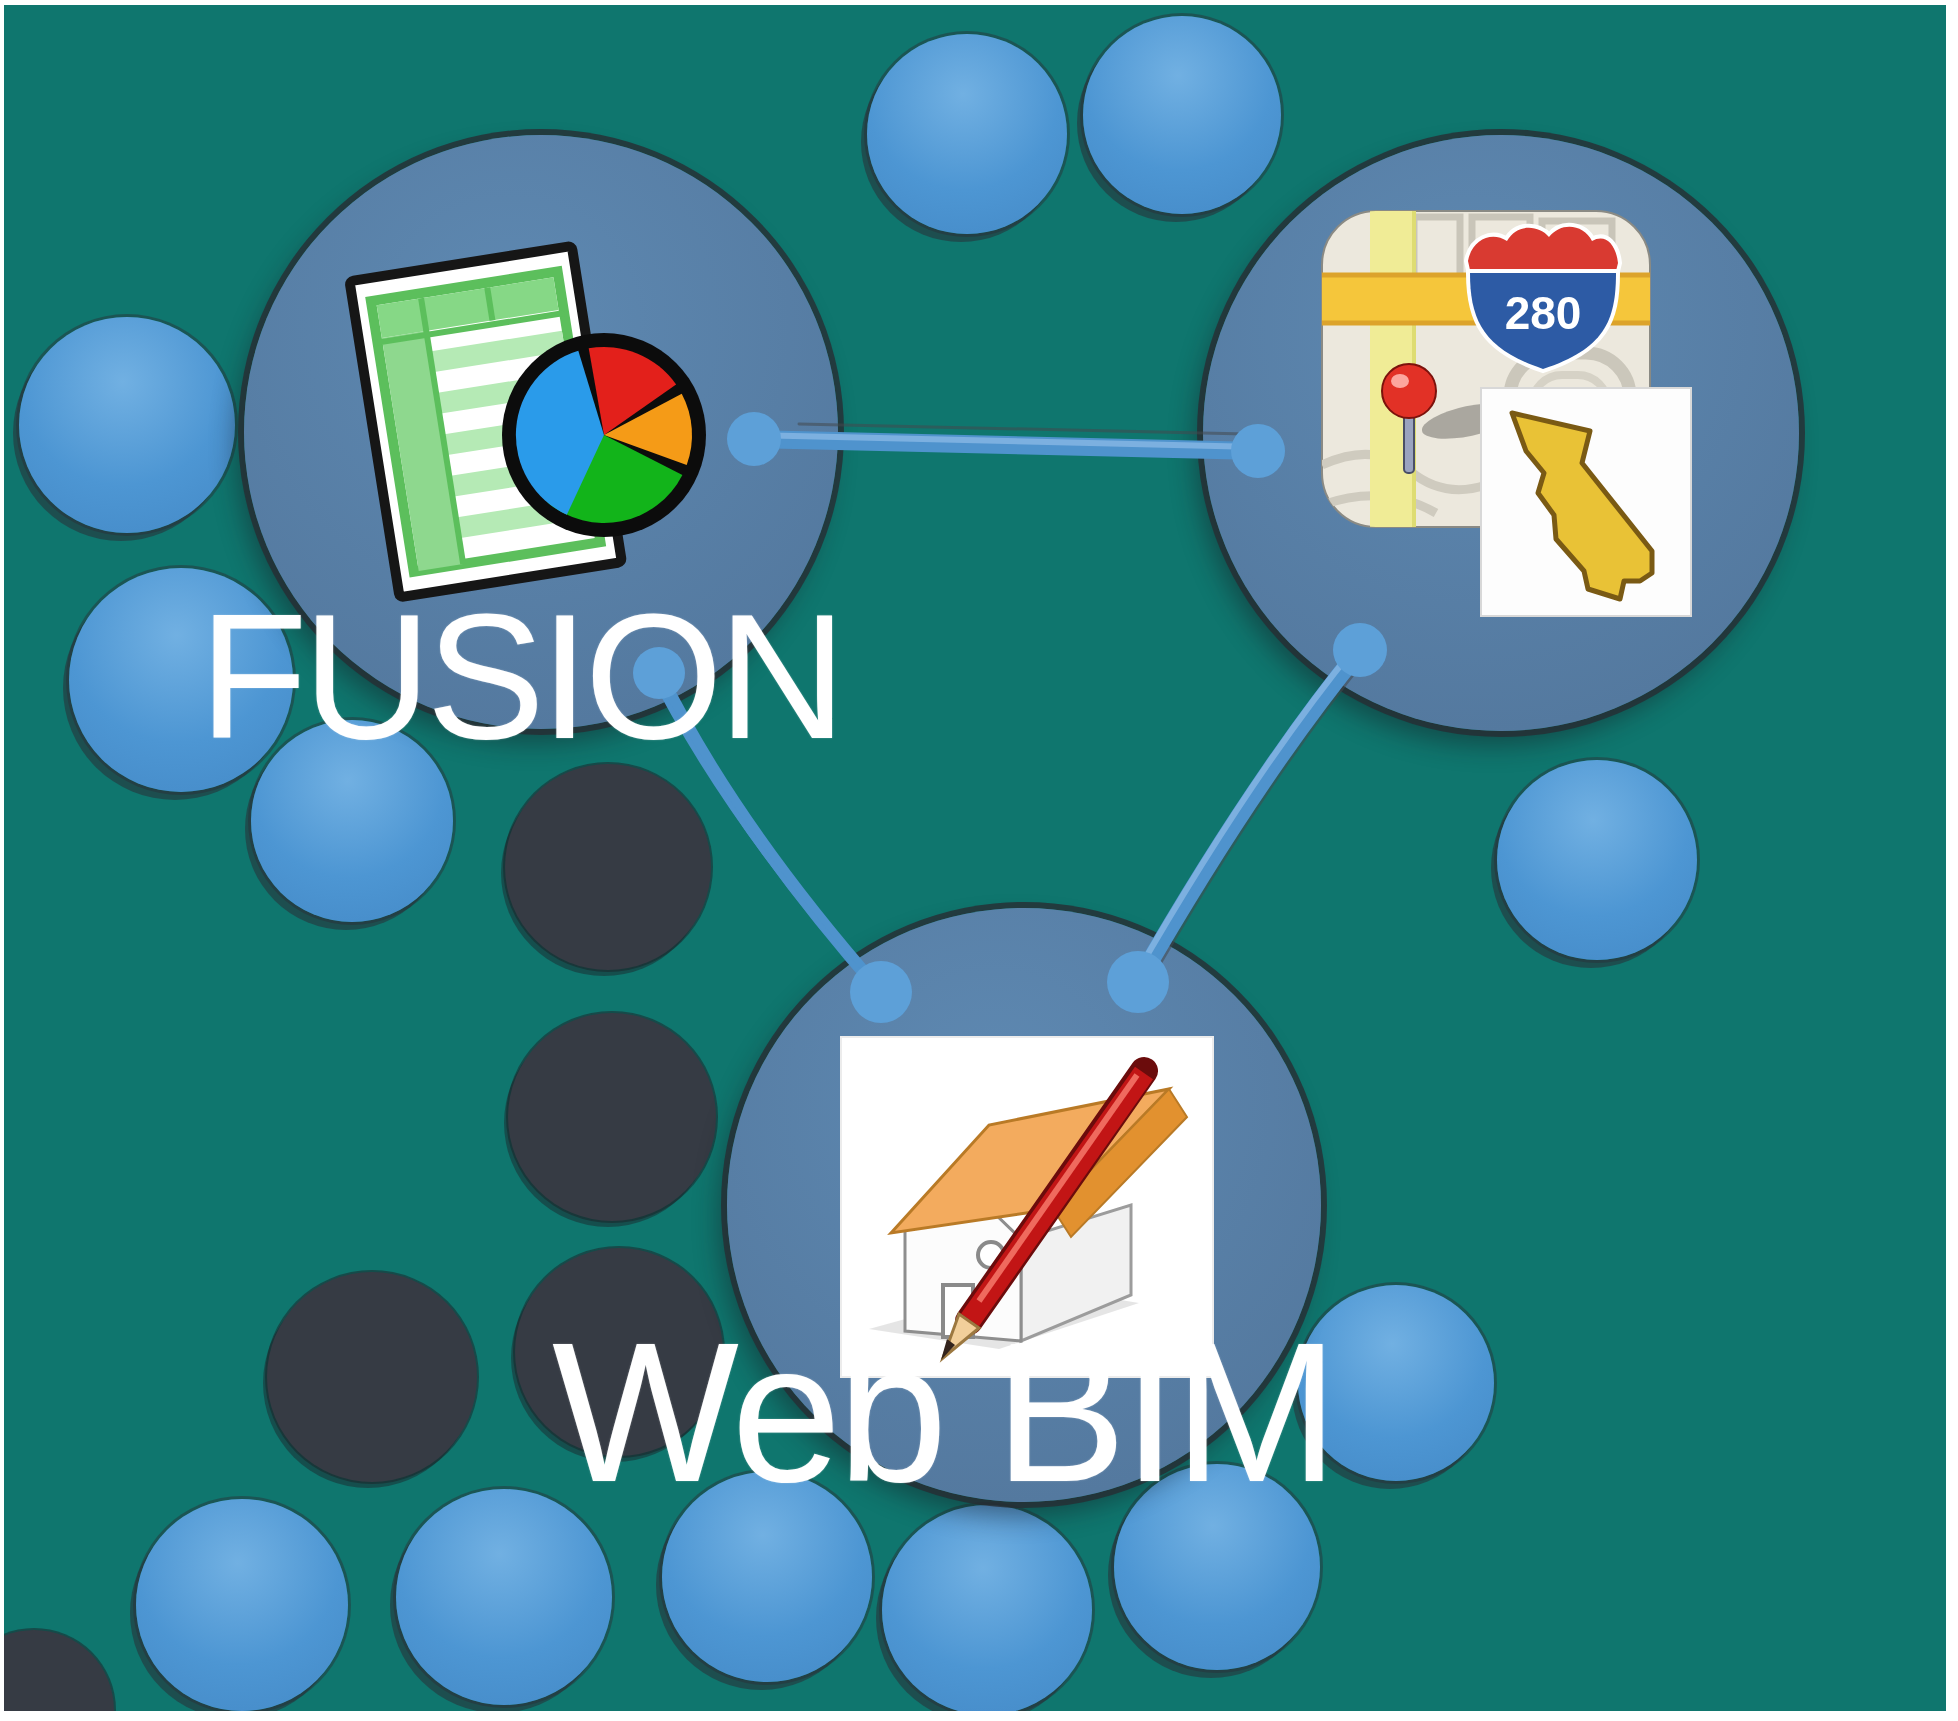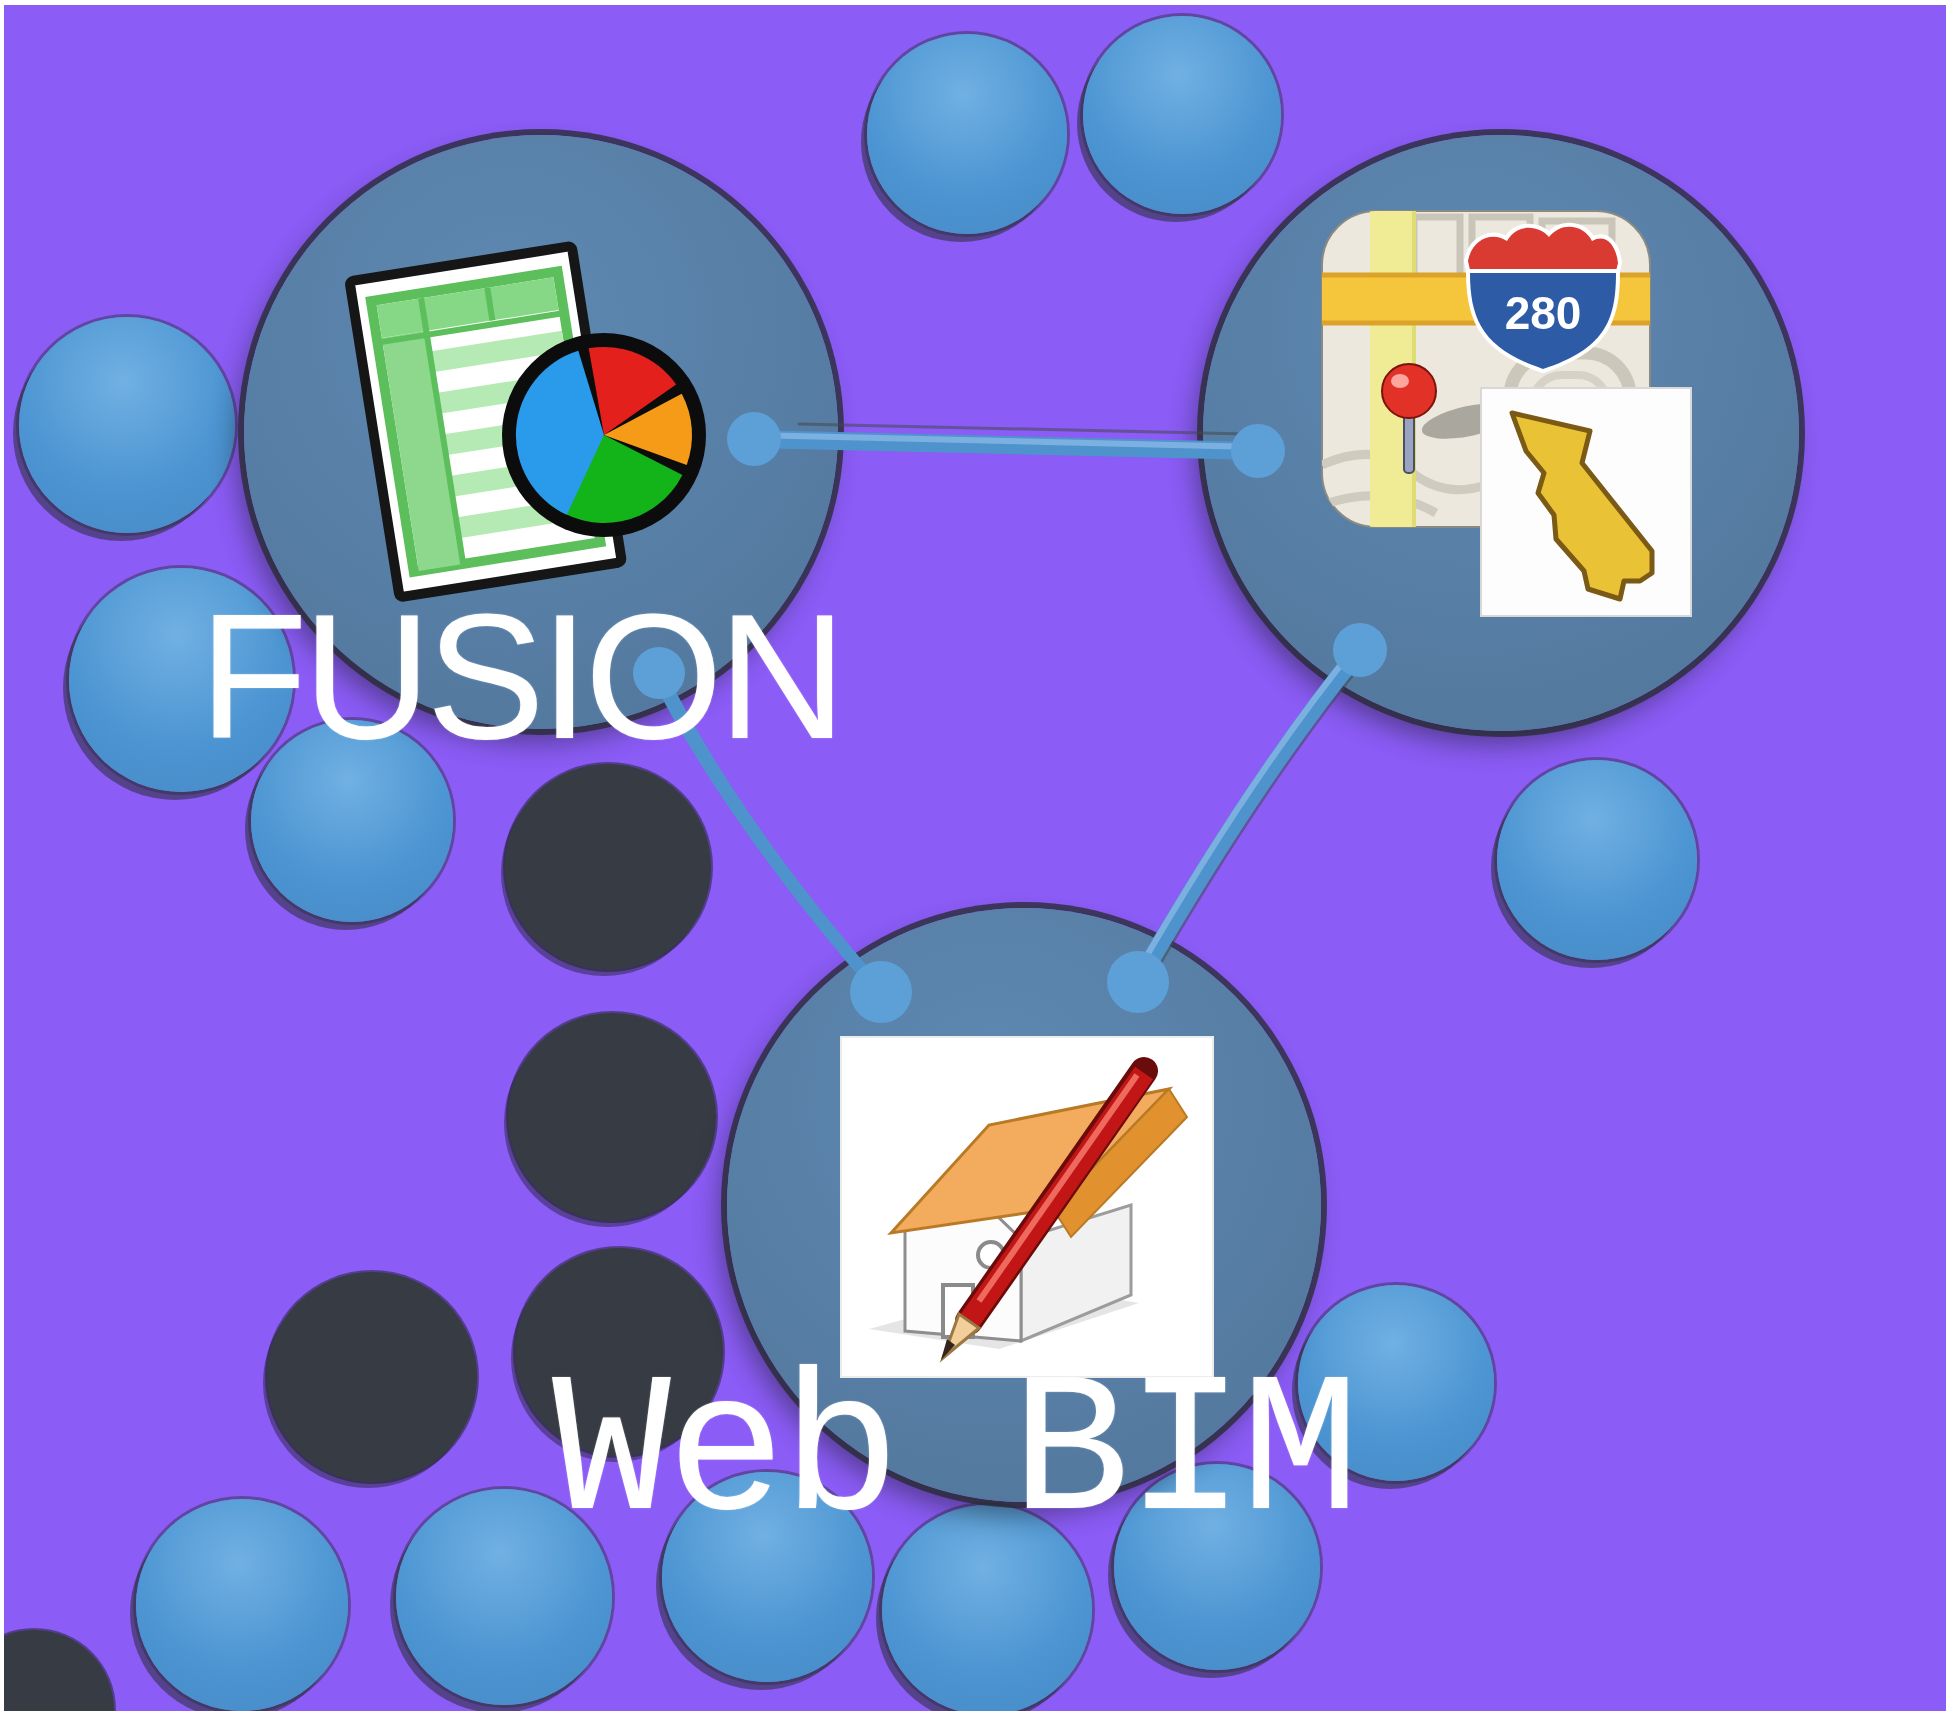--- a/index.html
+++ b/index.html
@@ -1,17 +1,17 @@
 <!DOCTYPE html>
 <html><head>
 <meta charset="utf-8">
 <style>
   html,body{margin:0;padding:0;background:#ffffff;font-family:"Liberation Sans",sans-serif;}
   #stage{position:relative;width:1958px;height:1721px;background:#ffffff;overflow:hidden;}
-  #canvas{position:absolute;left:4px;top:5px;right:12px;bottom:10px;background:#8b5cf6;overflow:hidden;}
+  #canvas{position:absolute;left:4px;top:5px;right:12px;bottom:10px;background:#0f766e;overflow:hidden;}
 
   .decor{position:absolute;border-radius:50%;}
   .decor.blue{
     background:radial-gradient(circle at 48% 30%, #71b0e2 0%, #4d96d3 55%, #4489c6 100%);
     box-shadow:-6px 8px 0 rgba(42,46,54,.55), 0 0 0 3px rgba(42,46,54,.45);
   }
   .decor.dark{
     background:#363b44;
     box-shadow:-4px 6px 0 rgba(28,31,37,.45), 0 0 0 2px rgba(28,31,37,.5);
   }
@@ -29,21 +29,21 @@
   .edge-main.thin{stroke-width:13;}
   .edge-core{stroke:#7cb0e0;stroke-width:6;fill:none;stroke-linecap:round;}
   .edge-split{stroke:#4f93cd;stroke-width:5;fill:none;stroke-linecap:round;}
   .edge-shadow{stroke:#44484e;stroke-width:3;fill:none;opacity:.55;stroke-linecap:round;}
   .edge-dot{fill:#5da0d8;}
 
   .node-label{position:absolute;color:#ffffff;letter-spacing:-5px;white-space:nowrap;line-height:1;
     text-shadow:0 0 2px rgba(255,255,255,.35);}
   #fusion-label{left:183px;top:583px;font-size:178px;margin-left:12px;}
   #gis-label{left:1357px;top:620px;font-size:190px;}
-  #webbim-label{left:548px;top:1351px;font-size:198px;letter-spacing:-4px;font-family:Liberation Mono, monospace;}
+  #webbim-label{left:548px;top:1309px;font-size:198px;letter-spacing:-4px;}
 
   .icon{position:absolute;}
   #fusion-icon{left:330px;top:232px;}
   #gis-icon{left:1310px;top:198px;}
   #webbim-icon{left:835px;top:1028px;}
 
   .frame-edge{position:absolute;background:#ffffff;z-index:60;}
   #frame-top{left:0;top:0;width:100%;height:5px;}
   #frame-left{left:0;top:0;width:4px;height:100%;}
   #frame-right{right:0;top:0;width:12px;height:100%;}

